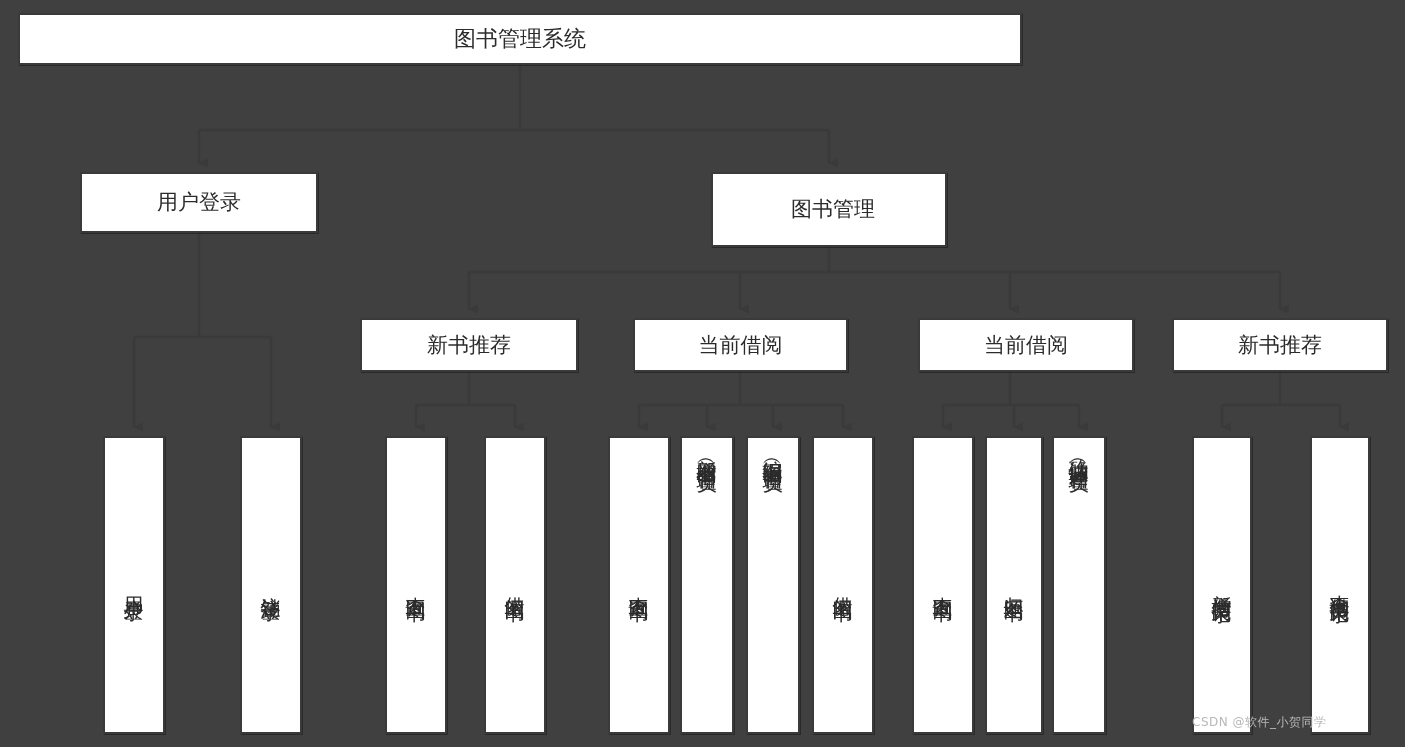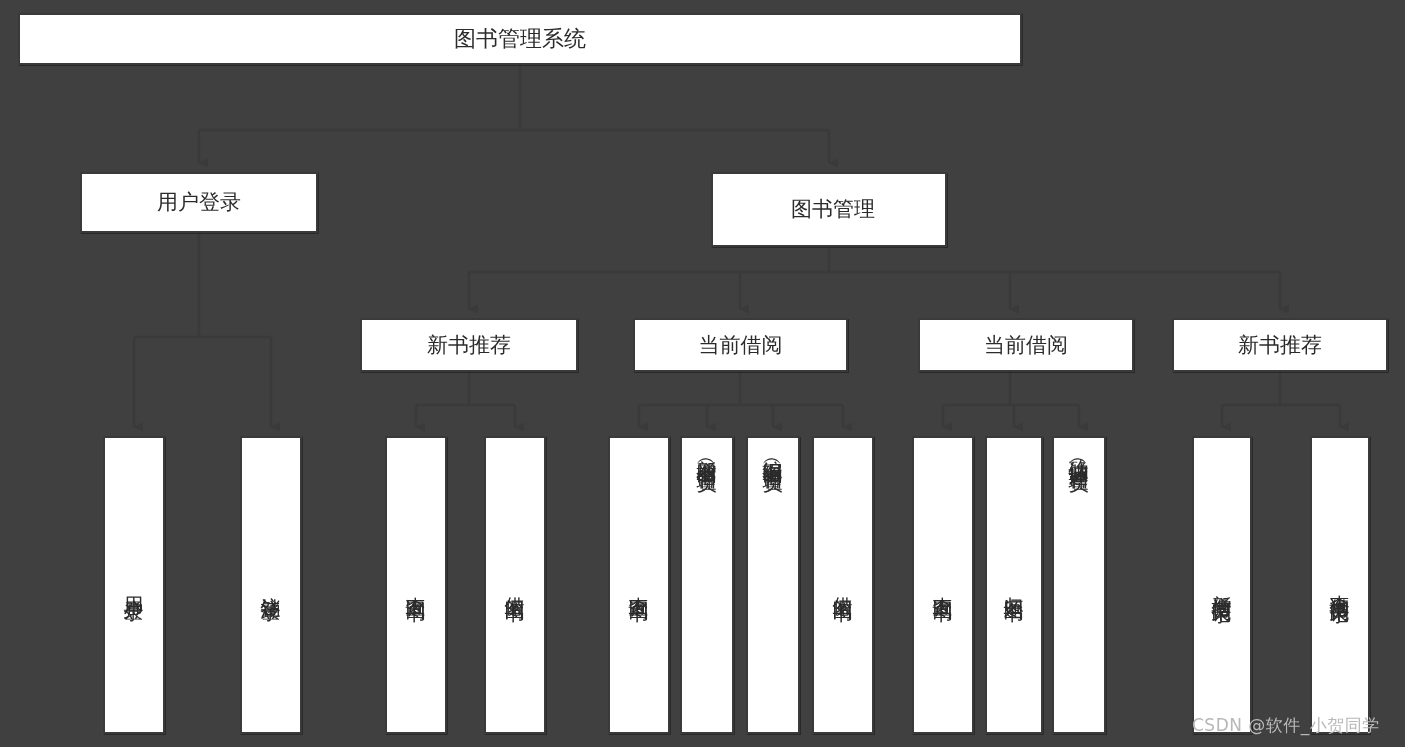--- a/index.html
+++ b/index.html
@@ -60,21 +60,21 @@
     letter-spacing: 2px;
     line-height: 1;
   }
   .node.vert.centered {
     align-items: center;
     padding-top: 0;
   }
   .watermark {
     position: absolute;
     color: #b8b8b8;
-    font-size: 17px;
+    font-size: 12px;
     white-space: nowrap;
     letter-spacing: 0.5px;
   }
 </style>
 </head>
 <body>
 
 <div id="canvas">
 
   <svg class="edges" viewBox="0 0 1405 747">

